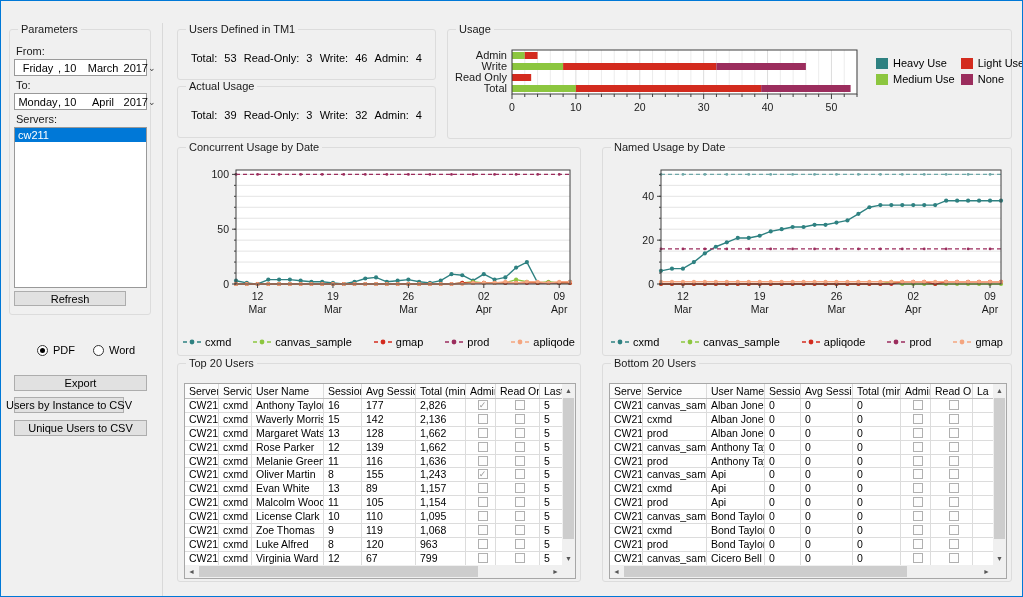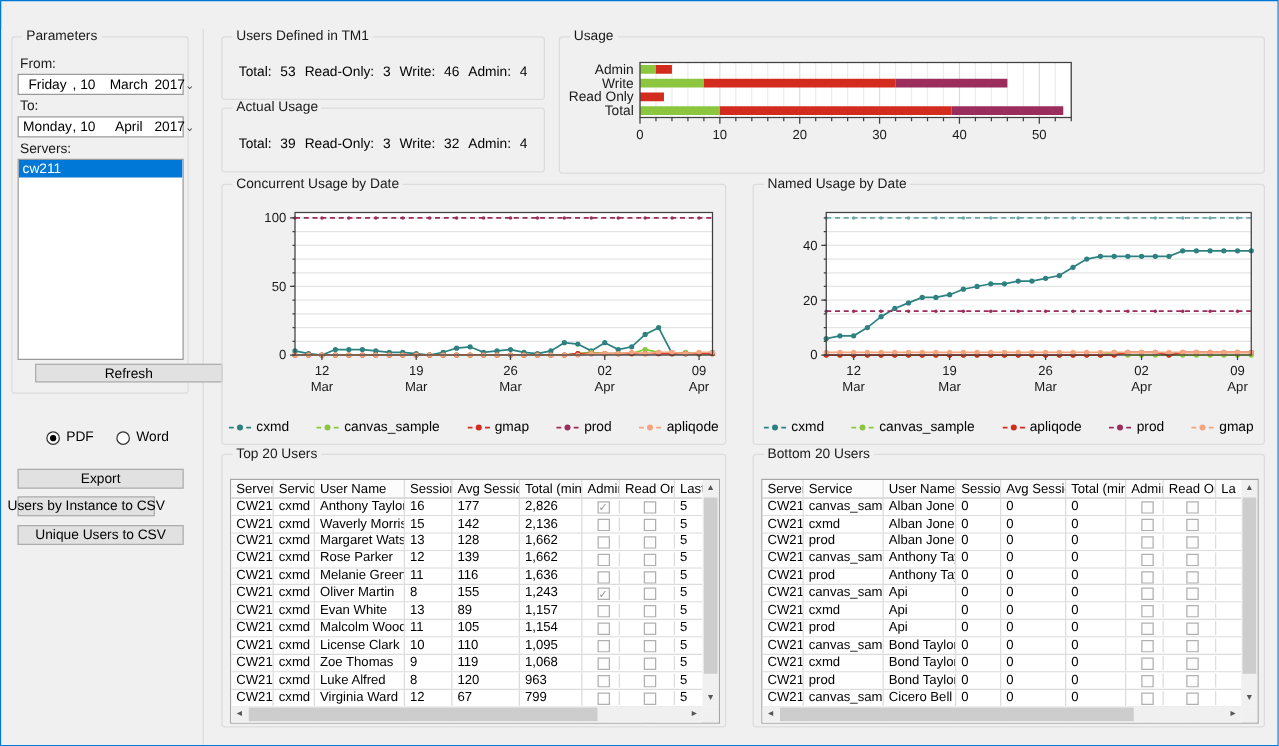--- a/index.html
+++ b/index.html
@@ -44,21 +44,21 @@
   .fields .fv { margin-left:7px; }
   
   .bar-legend { position:absolute; display:grid; grid-template-columns:1fr 1fr; gap:4px 6px; font-size:11px; }
   .bar-legend .li { display:flex; align-items:center; gap:5px; white-space:nowrap; }
   .bar-legend .sw { width:12px; height:11px; flex:0 0 auto; }
   .line-legend { position:absolute; left:0; width:100%; display:flex; justify-content:center; gap:22px; font-size:11px; }
   .line-legend .li { display:flex; align-items:center; gap:4px; white-space:nowrap; }
   
   .tbl { position:absolute; background:#fff; border:1px solid #a7a7a7; overflow:hidden; }
   .tbl-clip { position:absolute; left:0; top:0; right:13px; bottom:0; overflow:hidden; }
-  .trow { display:flex; height:13.9px; border-bottom:1px solid #dcdcdc; background:#fff;align-items:center; }
+  .trow { display:flex; height:13.9px; border-bottom:1px solid #dcdcdc; background:#fff; }
   .trow.head { height:15px; background:#fcfcfc; border-bottom:1px solid #bfbfbf; }
   .tcell { flex:0 0 auto; padding:0 0 0 4px; font-size:10.5px; line-height:13.5px; white-space:nowrap; overflow:hidden;
            border-right:1px solid #dcdcdc; color:#000; }
   .trow.head .tcell { line-height:15px; }
   .cb { display:block; margin:1px auto 0; width:10px; height:10px; border:1px solid #b0b0b0; background:#fdfdfd;
         font-size:9px; line-height:9px; text-align:center; color:#999; }
   
   .vsb { position:absolute; right:0; top:0; bottom:13px; width:13px; background:#f0f0f0; }
   .hsb { position:absolute; left:0; right:13px; bottom:0; height:13px; background:#f0f0f0; }
   .sbc { position:absolute; right:0; bottom:0; width:13px; height:13px; background:#f0f0f0; }
@@ -96,21 +96,21 @@
     <span class="seg day-name">Monday</span>
     <span class="seg day-num">, 10</span>
     <span class="seg month">April</span>
     <span class="seg year">2017</span>
     <span class="chev">⌄</span>
   </div>
   <div class="lbl" style="left:15px; top:112px;">Servers:</div>
   <div id="servers-listbox">
       <div class="lb-item sel">cw211</div>
     </div>
-  <div class="btn" style="left:27px; top:290px; width:150px; height:15px;">Refresh</div>
+  <div class="btn" style="left:13px; top:290px; width:112px; height:15px;">Refresh</div>
 
   <div class="radio-row" style="left:36px; top:343px;">
       <div class="radio">
         <span class="rdot on"></span>
         <span>PDF</span>
       </div>
       <div class="radio">
         <span class="rdot"></span>
         <span>Word</span>
       </div>
@@ -213,20 +213,38 @@
         <line x1="379.44444444444446" y1="52" x2="379.44444444444446" y2="57" stroke="#3f3f3f"></line>
         <line x1="392.22222222222223" y1="52" x2="392.22222222222223" y2="55" stroke="#3f3f3f"></line>
         <line x1="405" y1="52" x2="405" y2="55" stroke="#3f3f3f"></line>
         <text x="60" y="69" text-anchor="middle" font-size="10.5" fill="#1a1a1a">0</text>
         <text x="123.88888888888889" y="69" text-anchor="middle" font-size="10.5" fill="#1a1a1a">10</text>
         <text x="187.77777777777777" y="69" text-anchor="middle" font-size="10.5" fill="#1a1a1a">20</text>
         <text x="251.66666666666666" y="69" text-anchor="middle" font-size="10.5" fill="#1a1a1a">30</text>
         <text x="315.55555555555554" y="69" text-anchor="middle" font-size="10.5" fill="#1a1a1a">40</text>
         <text x="379.44444444444446" y="69" text-anchor="middle" font-size="10.5" fill="#1a1a1a">50</text>
       </svg>
+    <div class="bar-legend" style="left:428px; top:27px; width:132px;">
+        <span class="li">
+          <span class="sw" style="background: rgb(46, 129, 129);"></span>
+          <span>Heavy Use</span>
+        </span>
+        <span class="li">
+          <span class="sw" style="background: rgb(211, 43, 30);"></span>
+          <span>Light Use</span>
+        </span>
+        <span class="li">
+          <span class="sw" style="background: rgb(140, 198, 63);"></span>
+          <span>Medium Use</span>
+        </span>
+        <span class="li">
+          <span class="sw" style="background: rgb(155, 45, 93);"></span>
+          <span>None</span>
+        </span>
+      </div>
   </div>
 
   <div class="gb" style="left:176px; top:146px; width:404px; height:209px;">
     <span class="gb-label">Concurrent Usage by Date</span>
     <svg style="left:4px; top:14px;" width="396" height="168">
         <rect x="54" y="8" width="334" height="114" fill="#fff"></rect>
         <line x1="54" y1="122" x2="388" y2="122" stroke="#e4e4e4"></line>
         <line x1="54" y1="111.03846153846153" x2="388" y2="111.03846153846153" stroke="#e4e4e4"></line>
         <line x1="54" y1="100.07692307692308" x2="388" y2="100.07692307692308" stroke="#e4e4e4"></line>
         <line x1="54" y1="89.11538461538461" x2="388" y2="89.11538461538461" stroke="#e4e4e4"></line>

